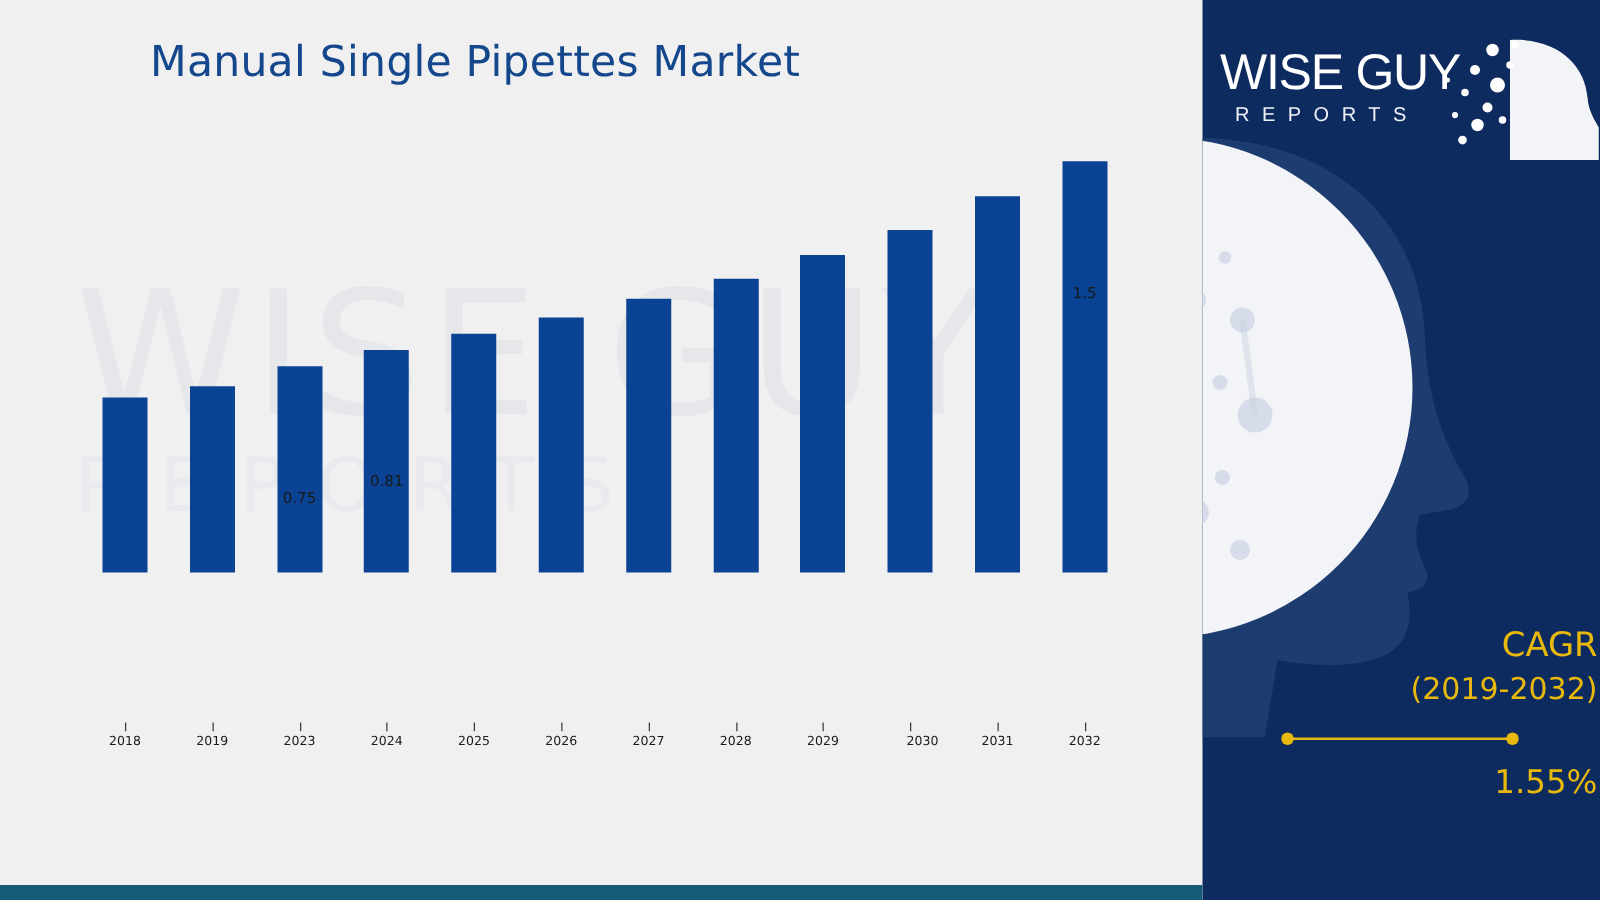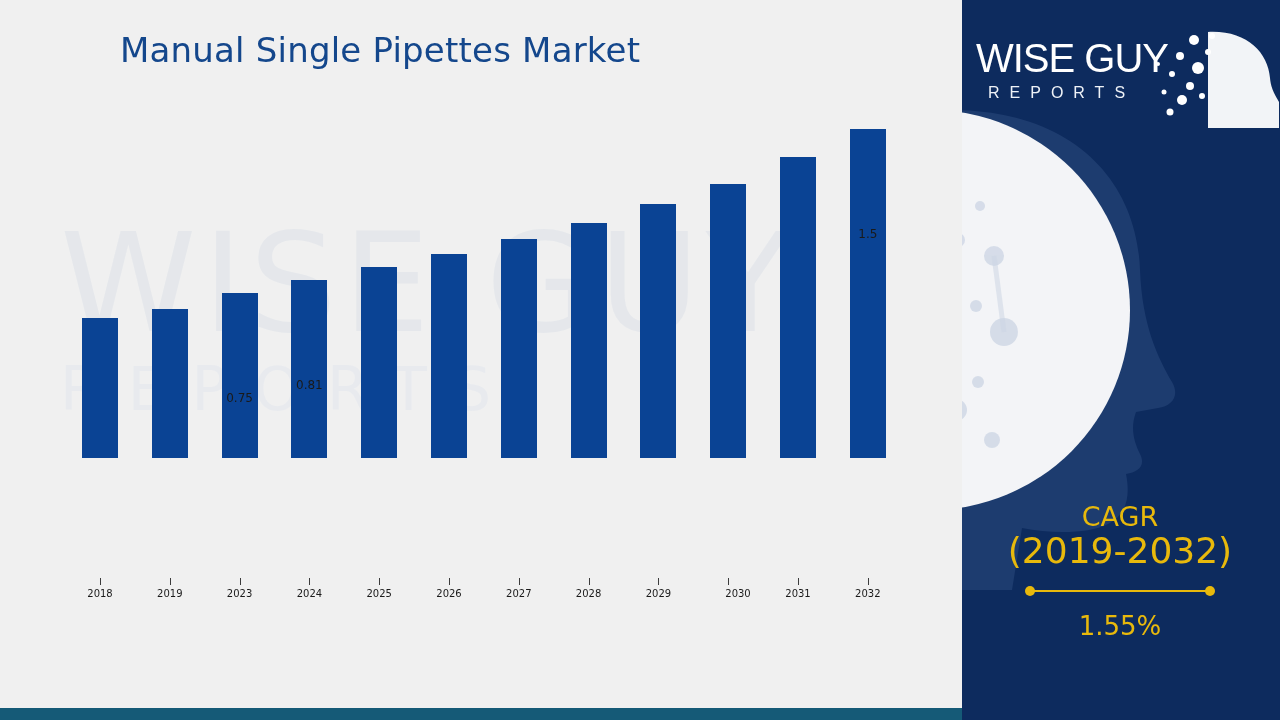--- a/index.html
+++ b/index.html
@@ -190,29 +190,29 @@
     width: 130px;
     height: 100px;
   }
 
   
   .cagr-block {
     position: absolute;
     left: 0;
     top: 500px;
     width: 316px;
-    text-align: center;
+    text-align: right;
     color: #e8b90c;
   }
   .cagr-label {
     font-size: 27px;
     line-height: 34px;
   }
   .cagr-range {
-    font-size: 36px;
+    font-size: 24px;
     line-height: 34px;
   }
   .cagr-divider {
     position: relative;
     margin: 18px auto 14px auto;
     width: 190px;
     height: 10px;
   }
   .cagr-divider .line {
     position: absolute;

